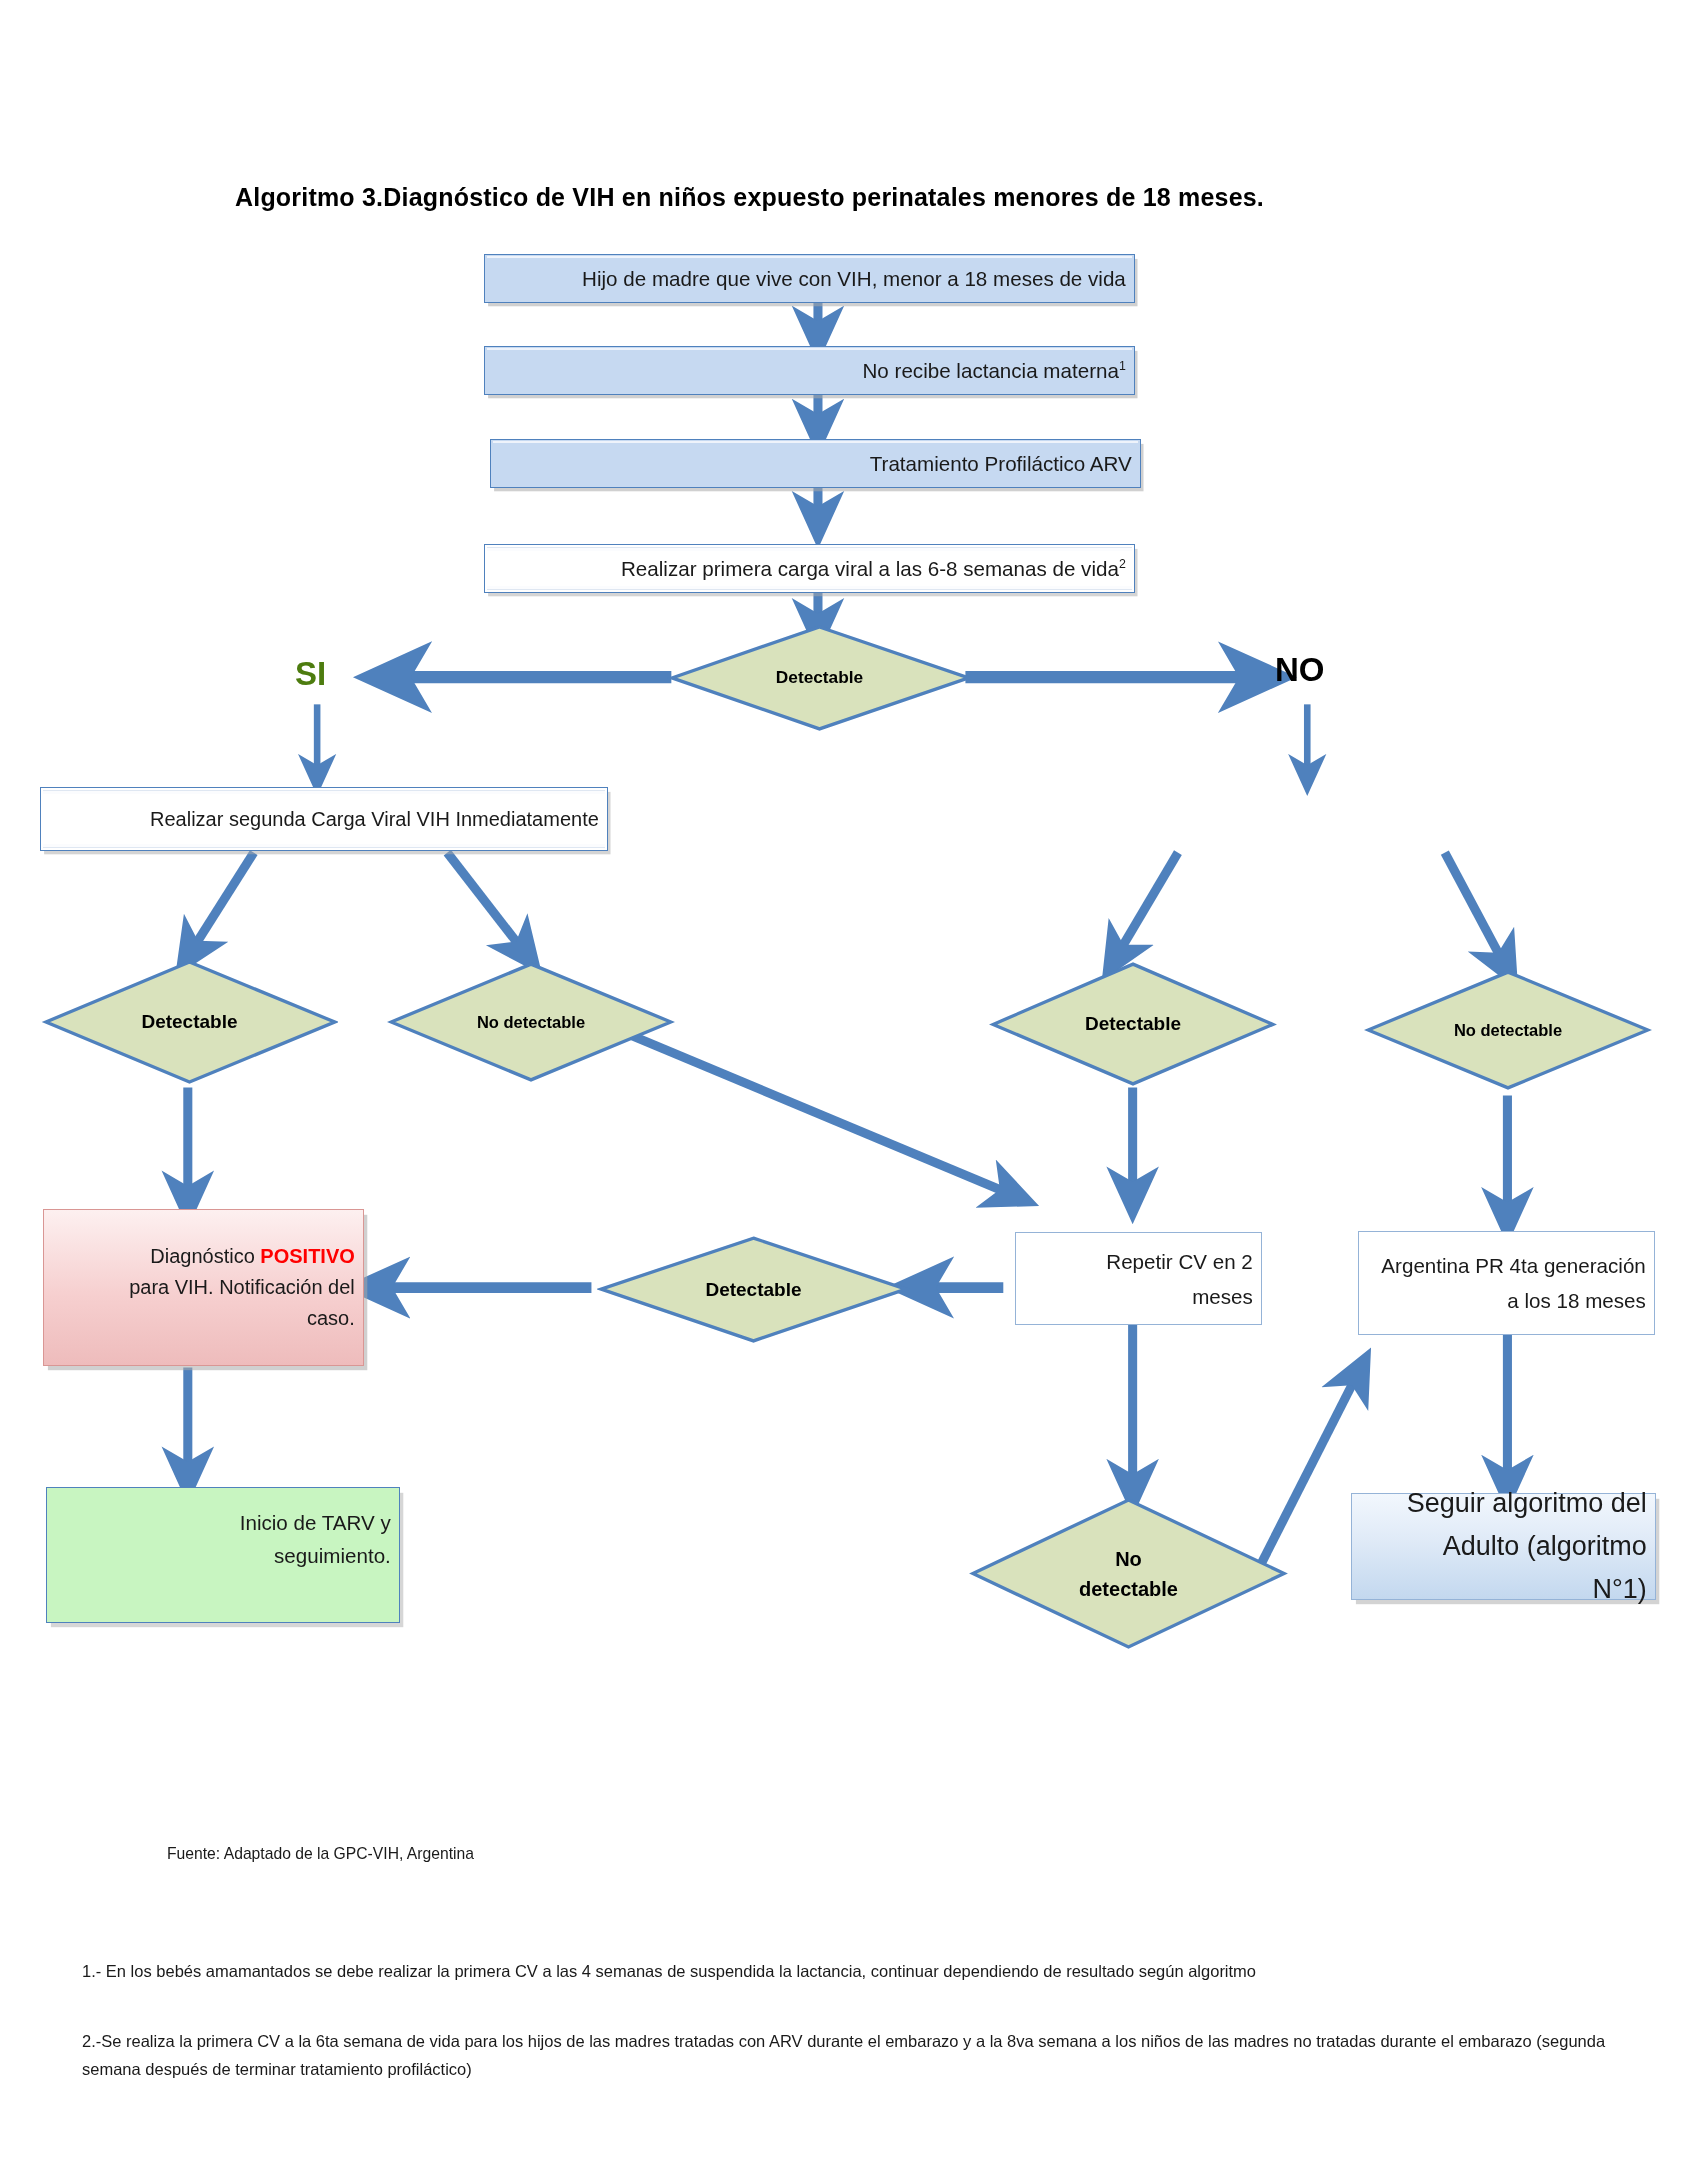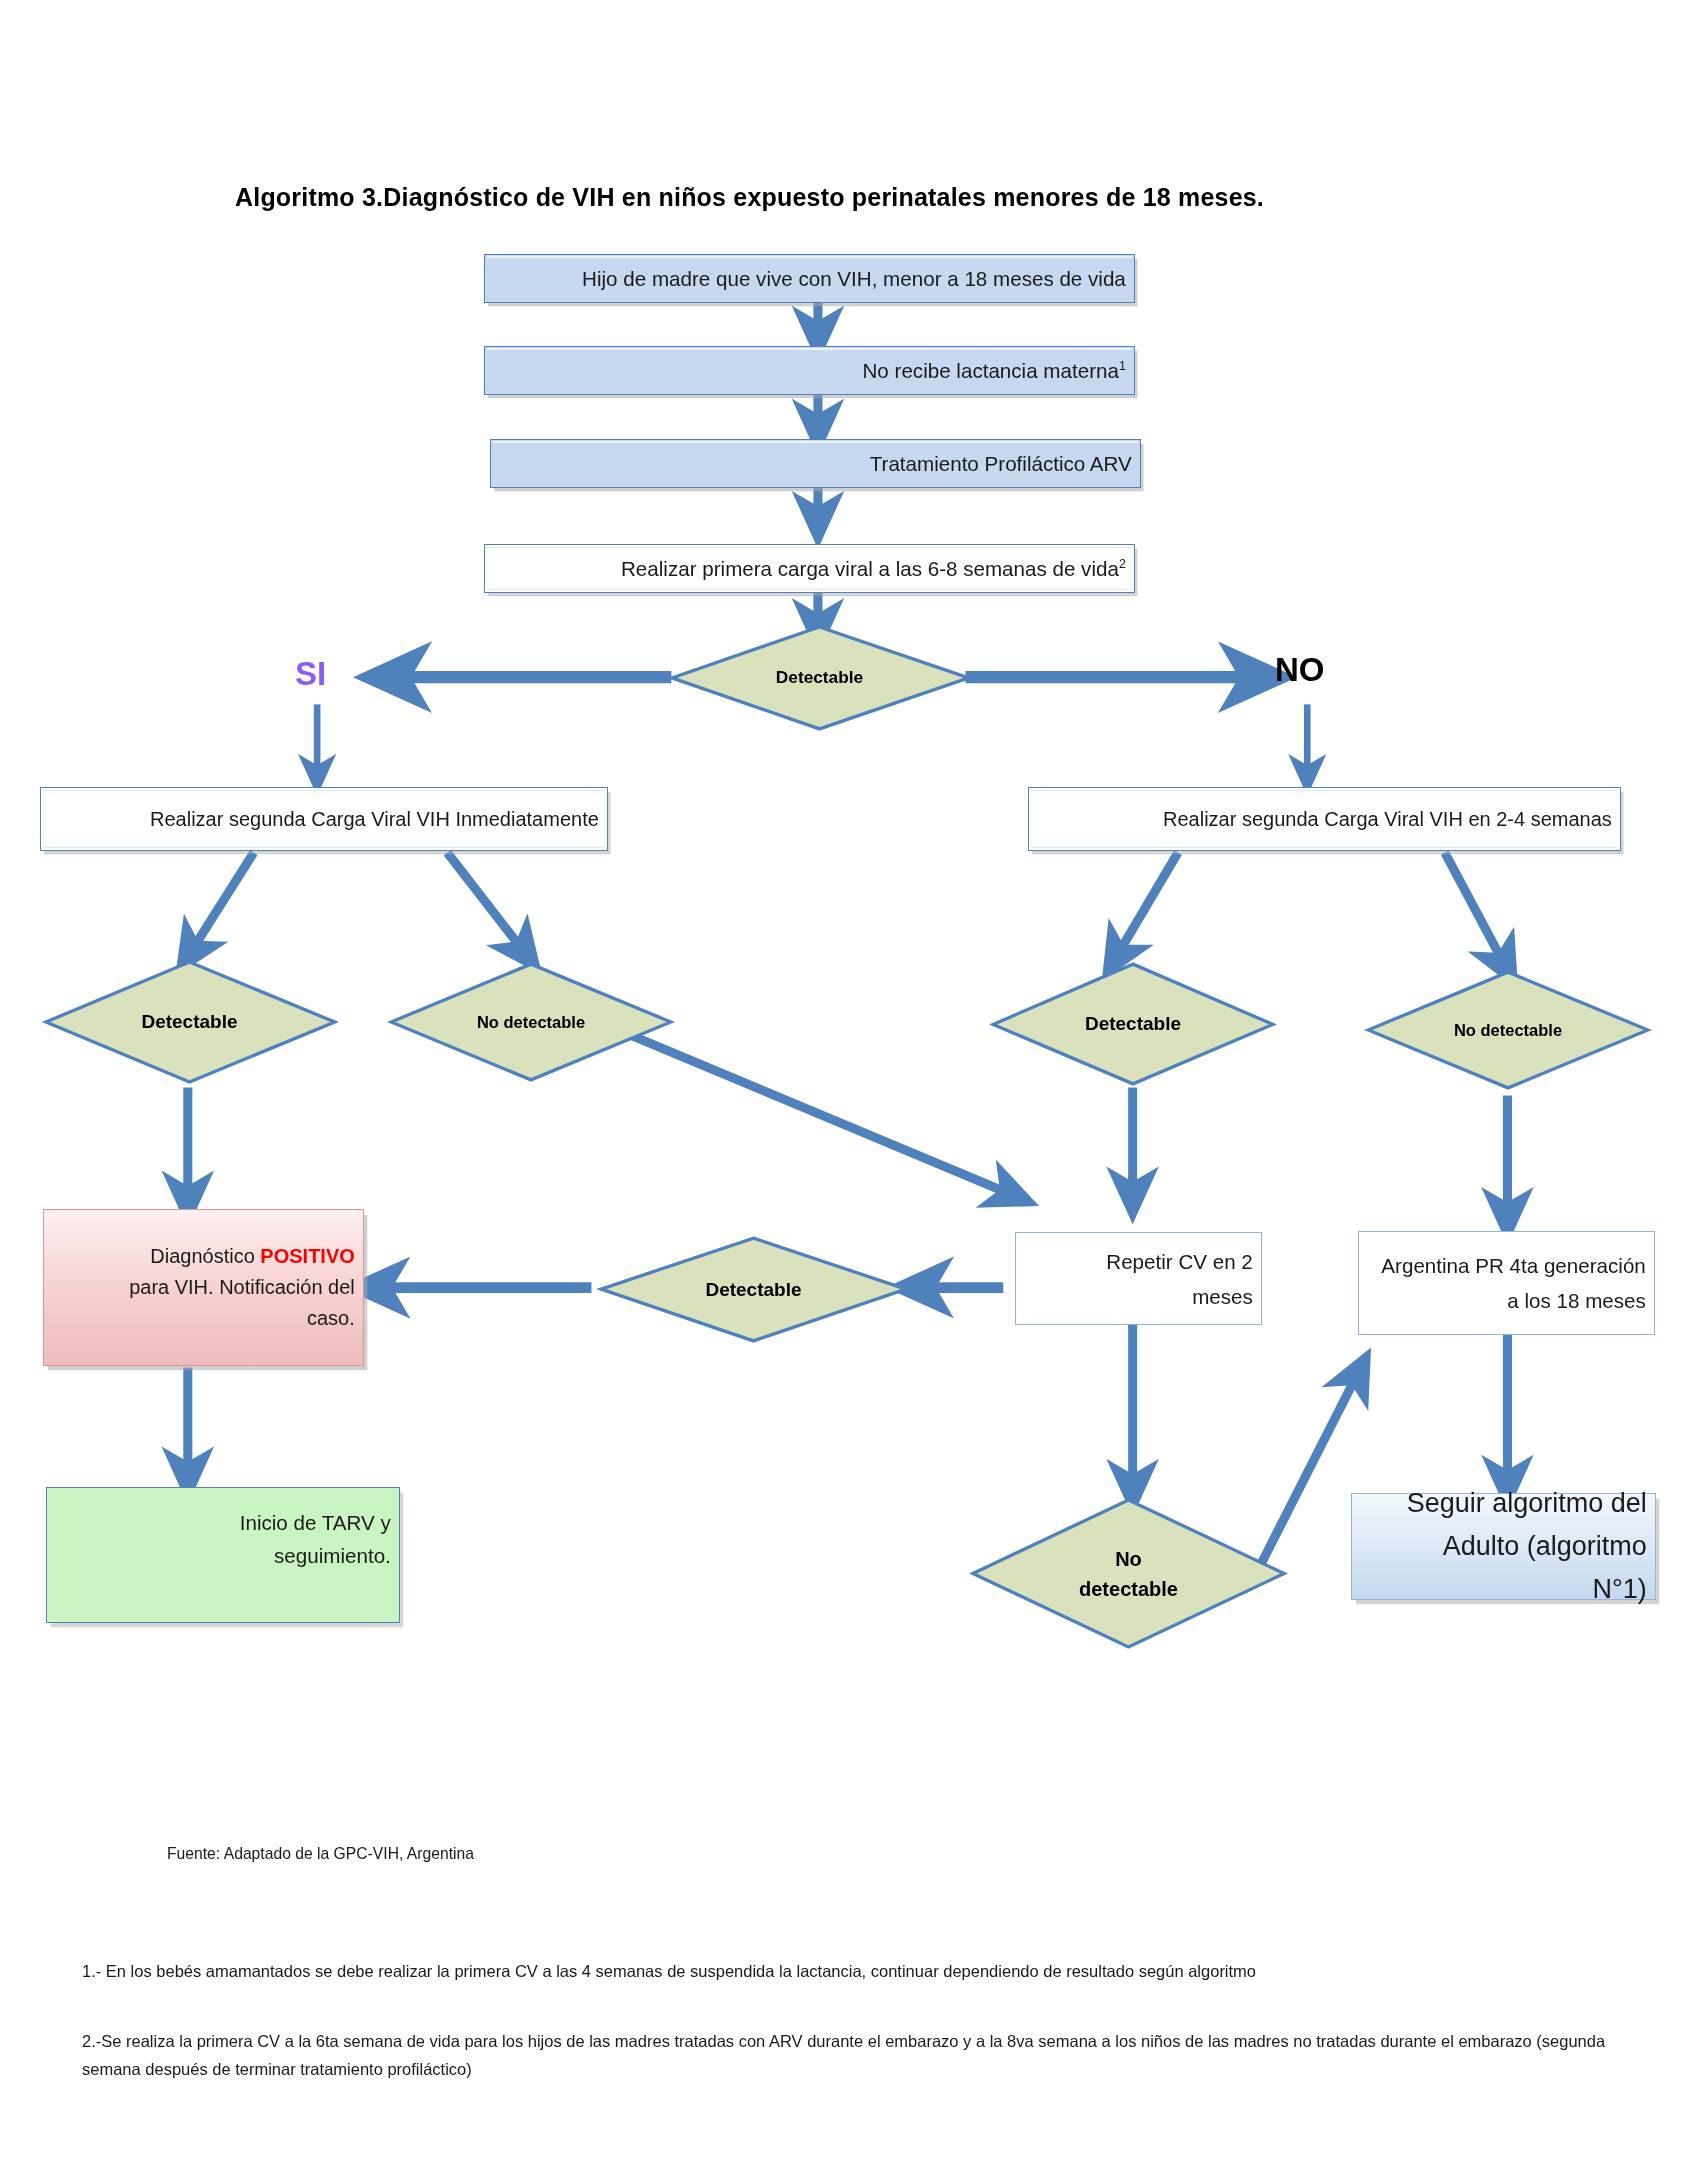--- a/index.html
+++ b/index.html
@@ -77,21 +77,21 @@
   .diamond .shape{position:absolute;left:0;top:0;width:100%;height:100%;}
   .diamond .label{
     position:absolute;left:0;top:0;width:100%;height:100%;
     display:flex;align-items:center;justify-content:center;text-align:center;
     font-weight:bold;color:#000;pointer-events:none;
   }
 
   .sup{font-size:12.4px;vertical-align:super;}
 
   .yesno{position:absolute;font-weight:bold;font-size:33px;}
-  .yes{color:#8b5cf6;}
+  .yes{color:#4d7c0f;}
   .no{color:#000000;}
 
   .fuente{position:absolute;font-size:15.7px;color:#1a1a1a;}
   .footnote{position:absolute;font-size:16.5px;color:#1a1a1a;line-height:1.7;}
 </style>
 </head>
 <body>
 
 <div id="canvas">
 
@@ -176,23 +176,20 @@
     <div class="label" style="font-size:17.3px;">Detectable</div>
   </div>
 
   <div class="yesno yes" style="left:295px;top:655px;">SI</div>
   <div class="yesno no" style="left:1275px;top:651px;">NO</div>
 
   <div class="node rect-white-dbl" style="left:40px;top:787px;width:568px;height:64px;">
     <span class="txt" style="font-size:20px;">Realizar segunda Carga Viral VIH Inmediatamente</span>
   </div>
 
-  <div class="node rect-white-dbl" style="left:1028px;top:787px;width:593px;height:64px;">
-    <span class="txt" style="font-size:20px;">Realizar segunda Carga Viral VIH en 2-4 semanas</span>
-  </div>
 
   <div class="diamond" style="left:41px;top:957px;width:297px;height:130px;">
     <svg class="shape" viewBox="0 0 360 158" preserveAspectRatio="none">
       <polygon points="180,6 356,79 180,152 6,79" fill="#d9e2bc" stroke="#4f81bd" stroke-width="4"></polygon>
     </svg>
     <div class="label" style="font-size:19px;">Detectable</div>
   </div>
 
   <div class="diamond" style="left:387px;top:960px;width:288px;height:124px;">
     <svg class="shape" viewBox="0 0 350 150" preserveAspectRatio="none">

